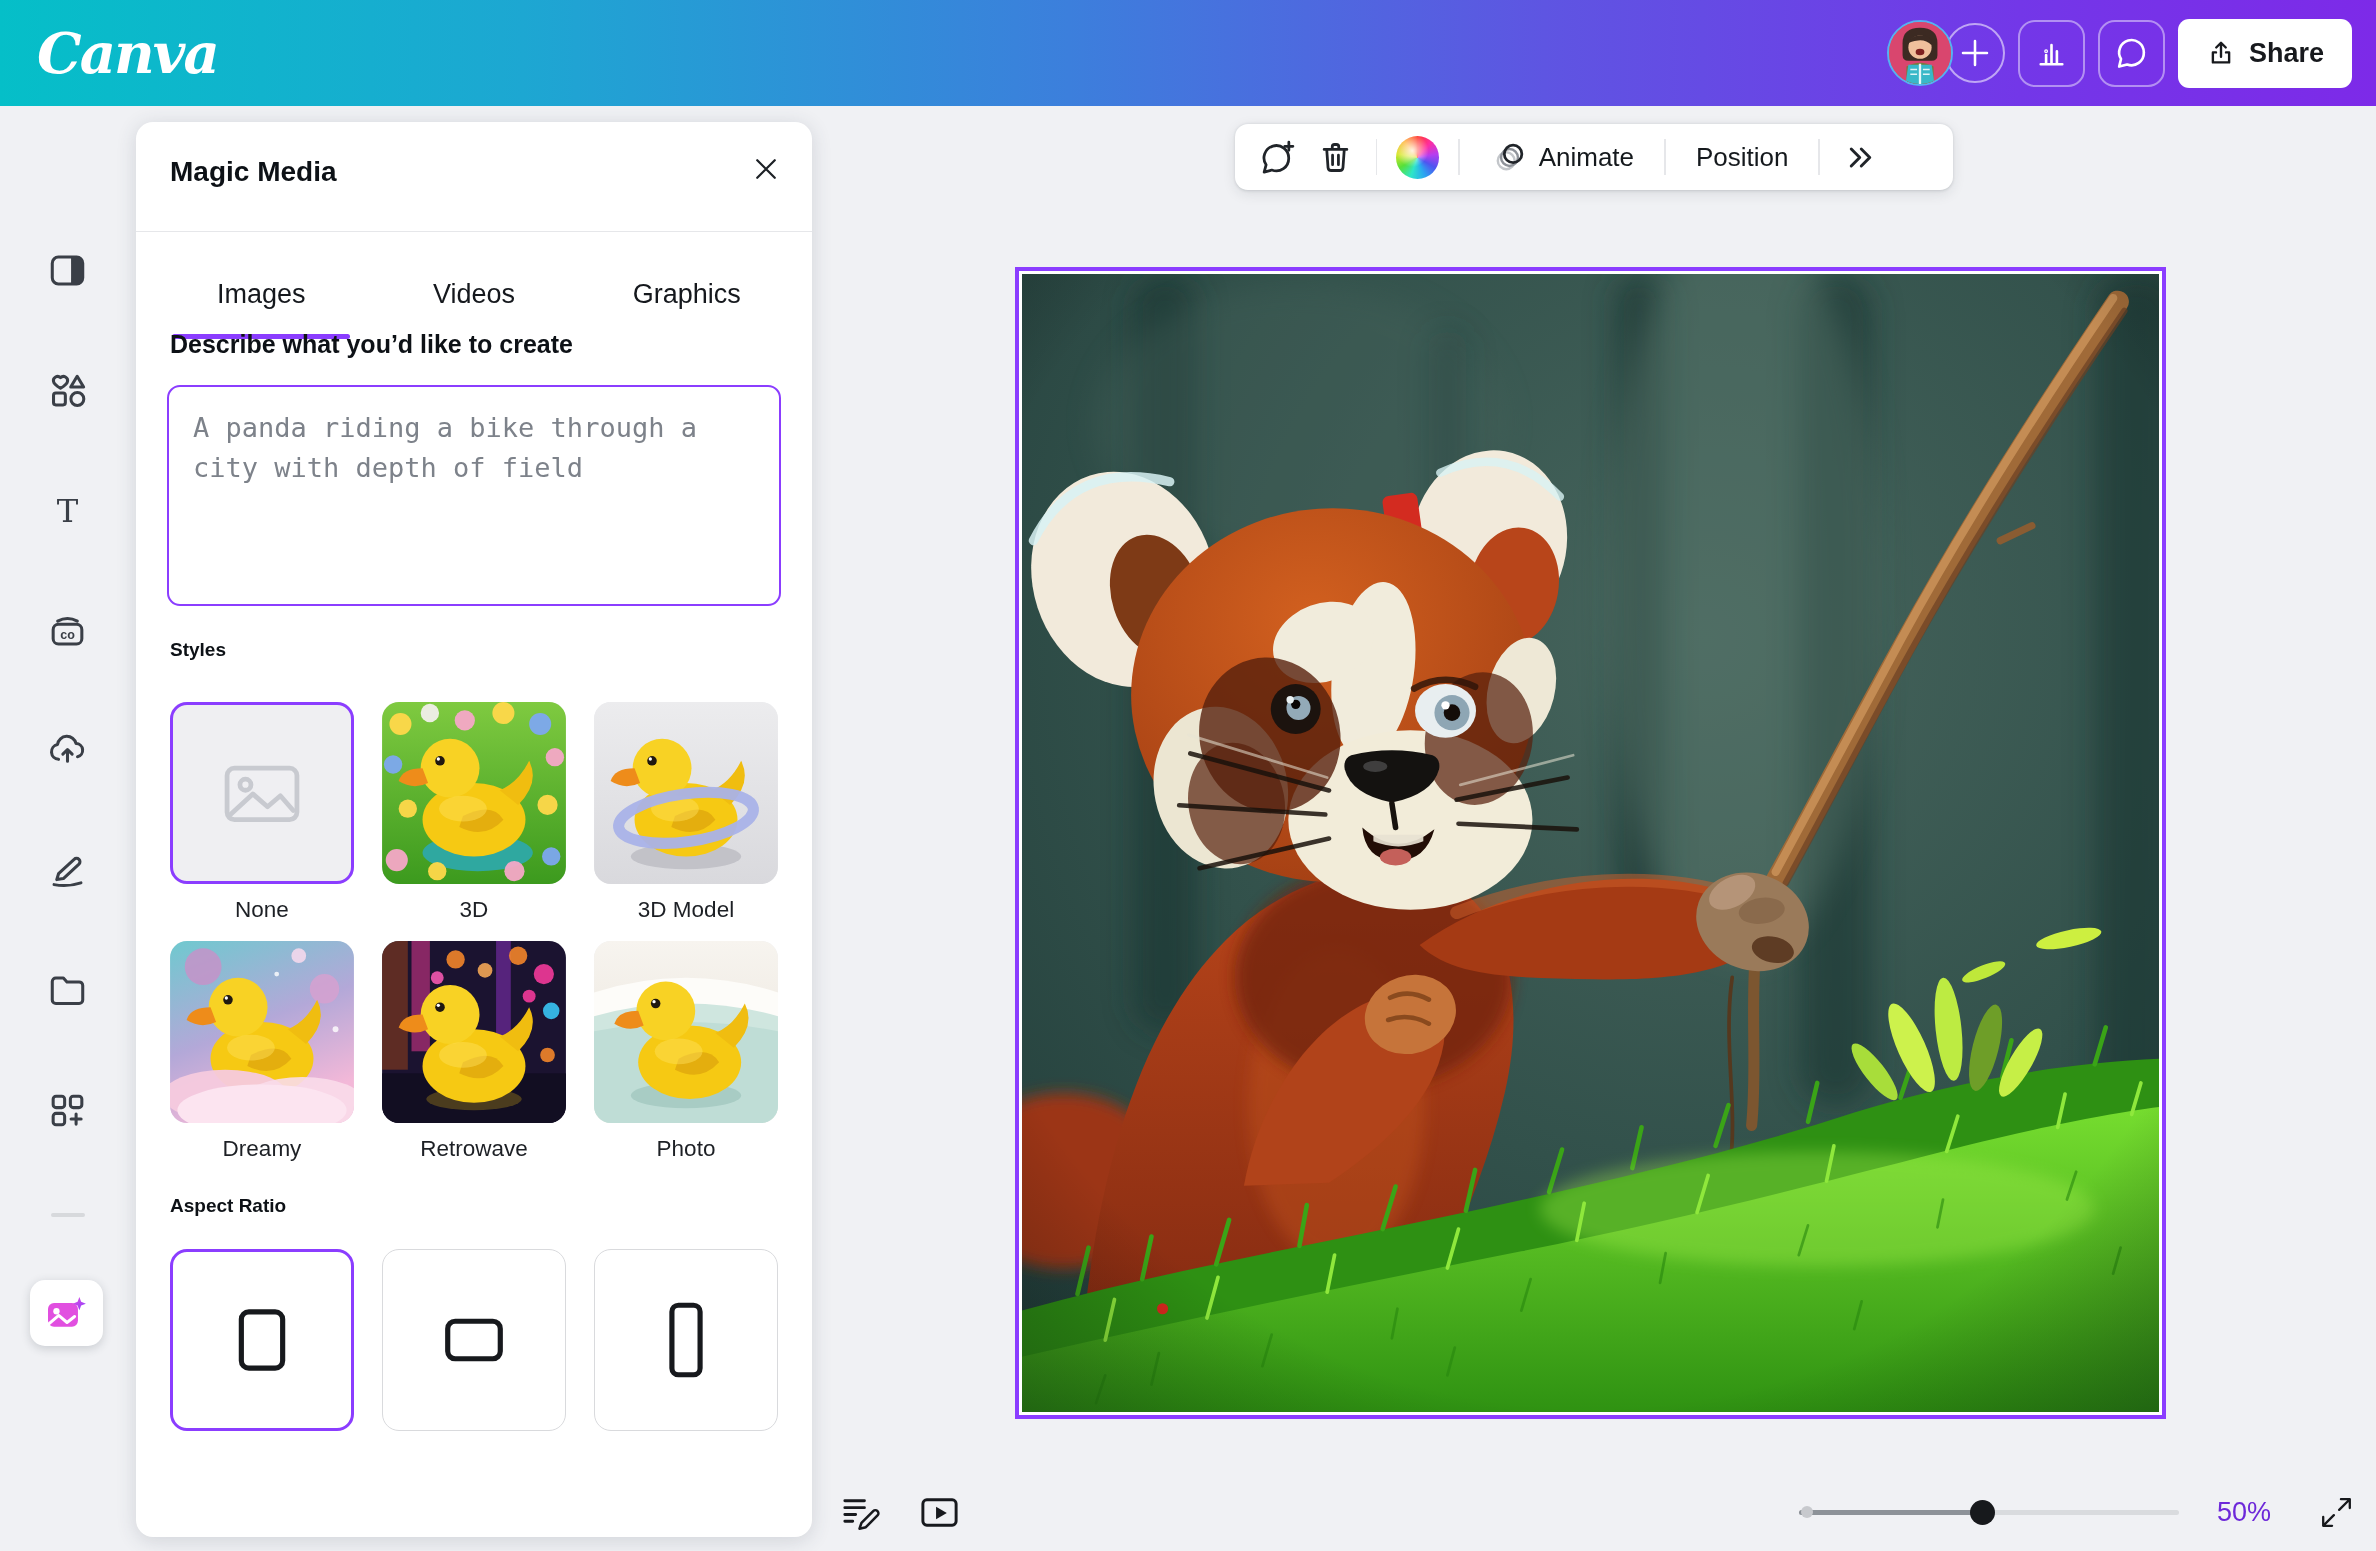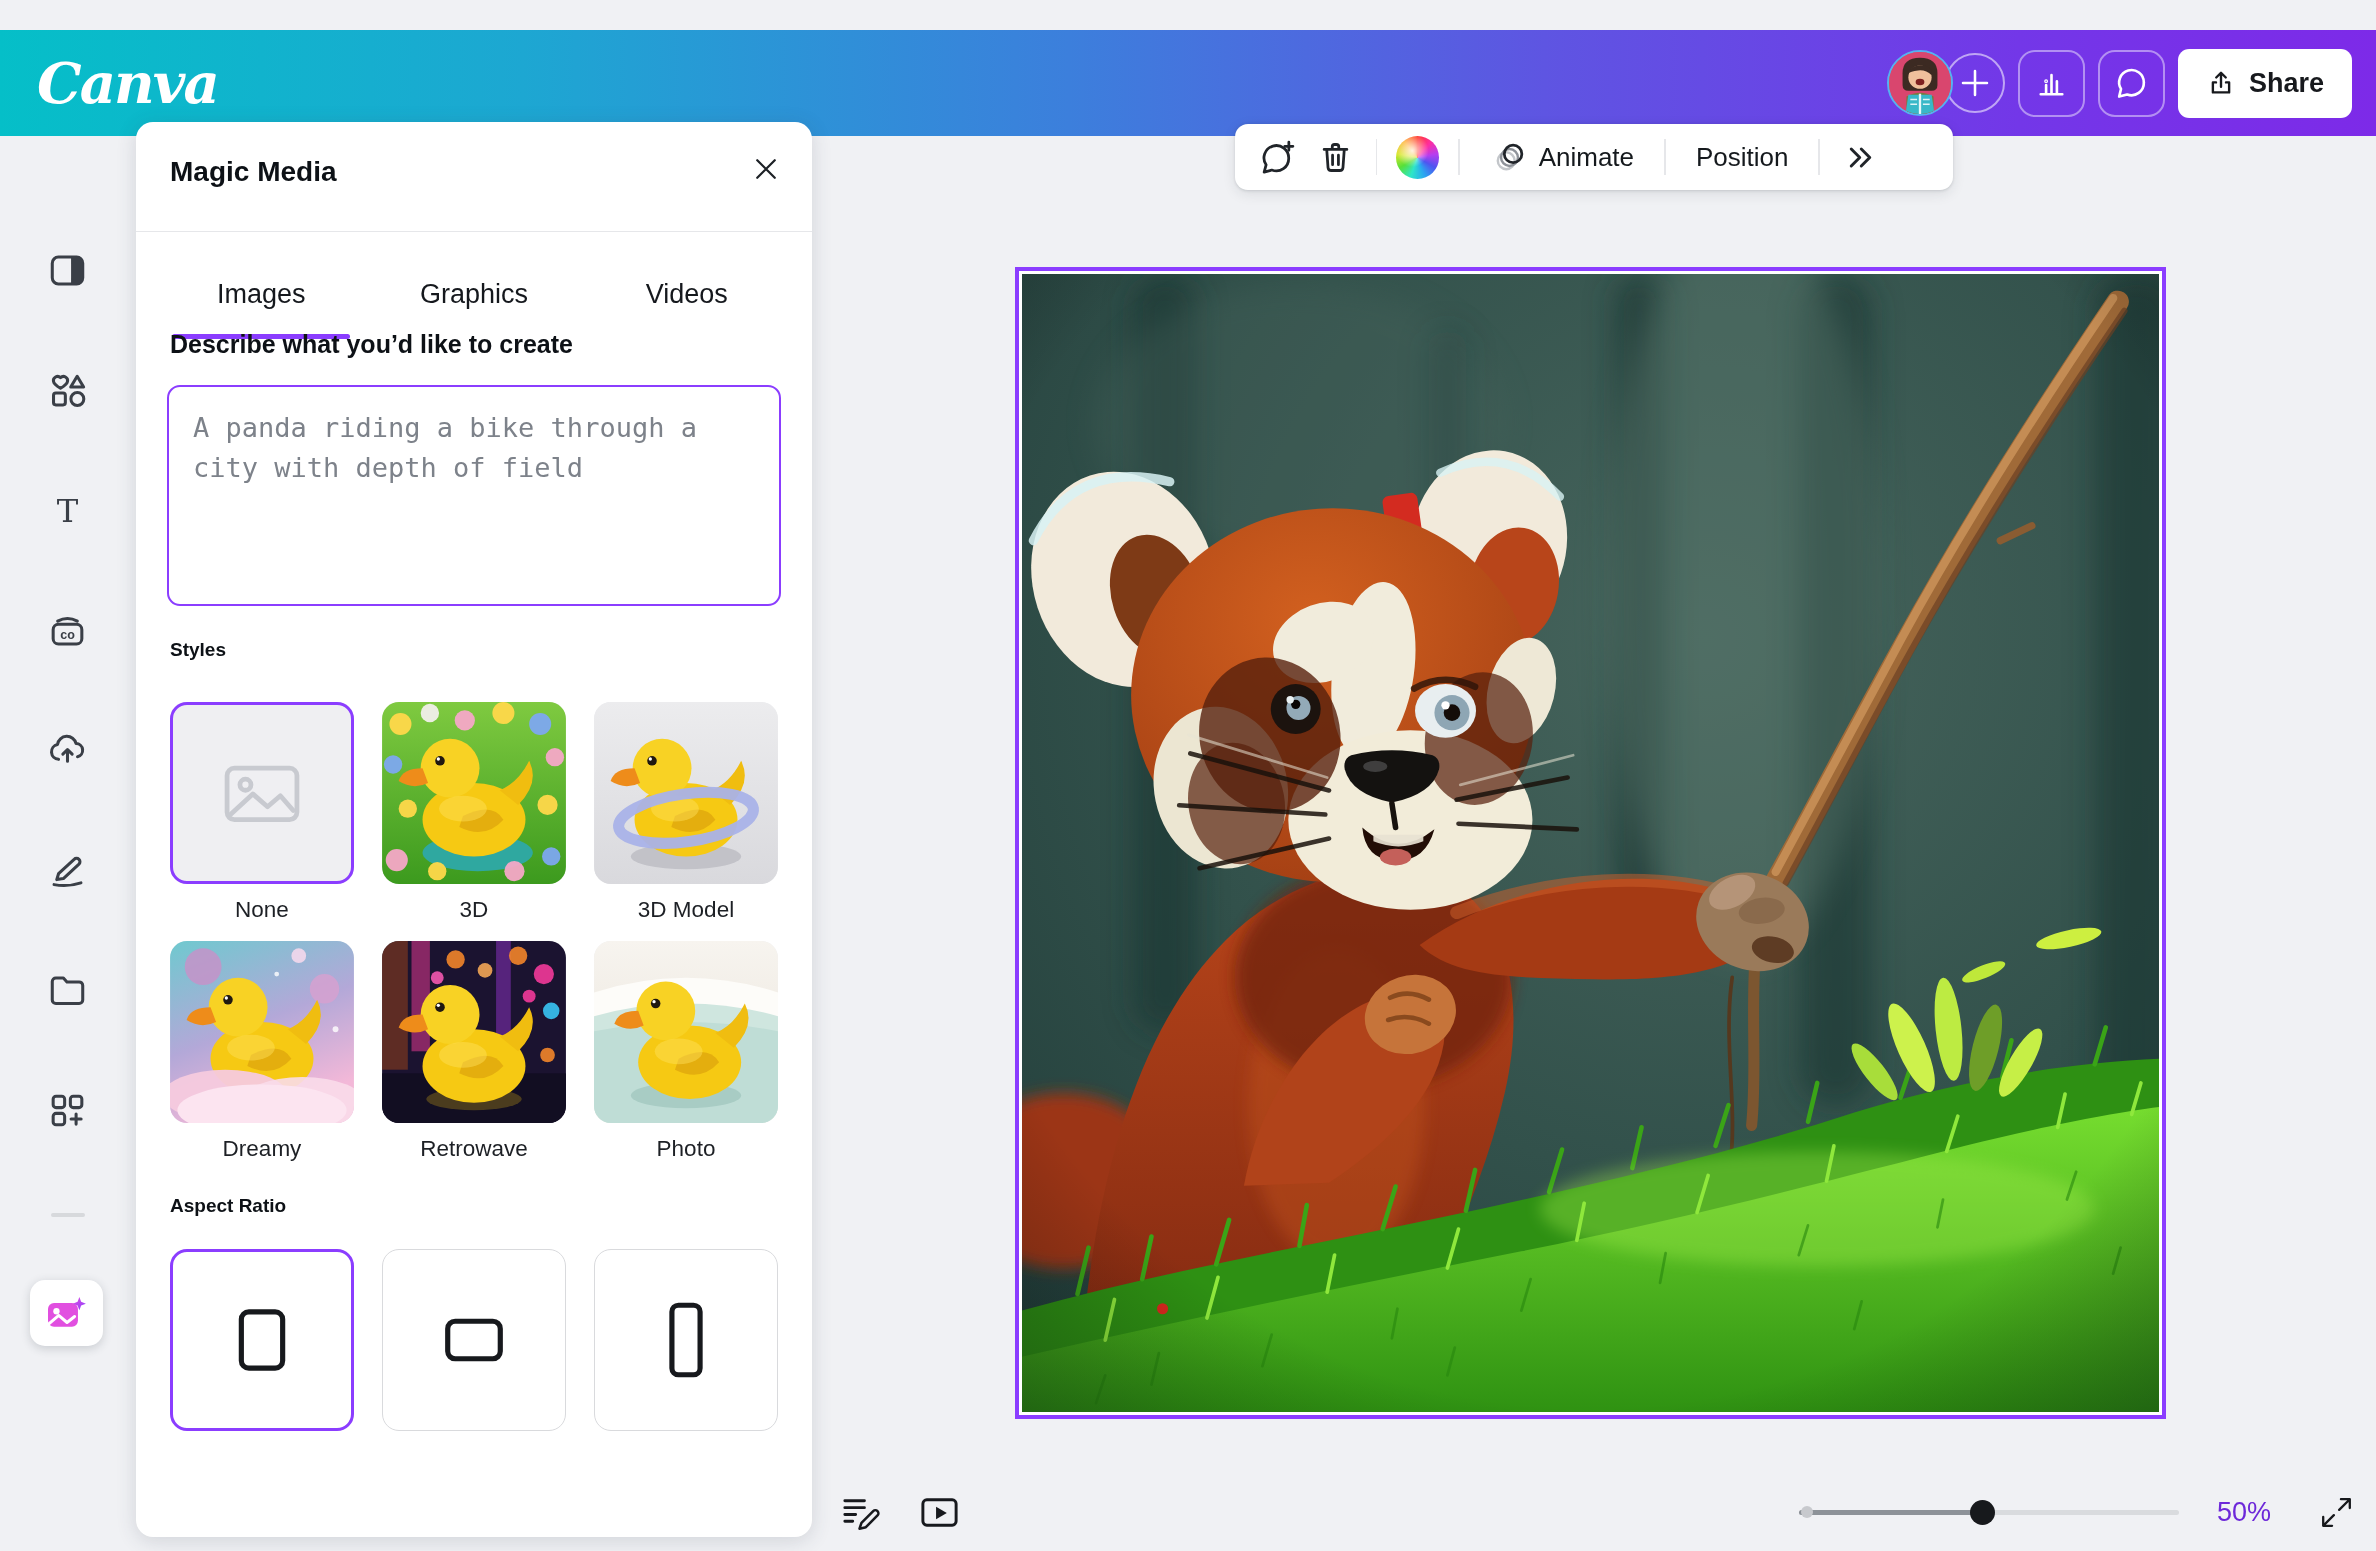--- a/index.html
+++ b/index.html
@@ -3,21 +3,21 @@
 <meta charset="utf-8">
 <style>
   * { margin:0; padding:0; box-sizing:border-box; }
   html,body { width:2376px; height:1552px; overflow:hidden; }
   body { font-family:"Liberation Sans", sans-serif; background:#f0f1f4; position:relative; color:#15181d; }
   button { font-family:inherit; border:none; background:none; cursor:pointer; }
 
   
   .topbar { position:absolute; left:0; top:0; width:2376px; height:106px;
     background:linear-gradient(90deg,#05bfc8 0%,#1da7d2 22%,#3c7fdc 45%,#5e55e2 65%,#7337e8 85%,#7d2ae8 100%);
-    display:flex; align-items:center; justify-content:space-between; padding:0 24px 0 37px;margin-top:30px; }
+    display:flex; align-items:center; justify-content:space-between; padding:0 24px 0 37px; }
   .logo { color:#fff; font-family:"DejaVu Serif", serif; font-style:italic; font-weight:700;
     font-size:56px; letter-spacing:-1.9px; line-height:106px; }
   .topbar-right { display:flex; align-items:center; gap:13px; }
   .avatar-btn { width:66px; height:66px; border-radius:50%; border:2.8px solid #55b2f0; overflow:hidden; padding:0; position:relative; z-index:2; background:#d94f72; }
   .avatar-btn svg { display:block; width:100%; height:100%; }
   .plus-btn { width:60px; height:60px; border-radius:50%; border:2.3px solid rgba(255,255,255,.55);
     display:flex; align-items:center; justify-content:center; margin-left:-20.6px; }
   .sq-btn { width:67px; height:67px; border-radius:17px; border:2.3px solid rgba(255,255,255,.45);
     display:flex; align-items:center; justify-content:center; }
   .share-btn { height:69px; background:#fff; border-radius:11.2px; display:flex; align-items:center;
@@ -208,22 +208,22 @@
   <h2 class="panel-title">Magic Media</h2>
   <button class="panel-close">
     <svg class="icon" width="30" height="30" viewBox="0 0 24 24" fill="none" stroke="#1d2126" stroke-width="1.8" stroke-linecap="round">
         <path d="M5 5 19 19M19 5 5 19"></path>
       </svg>
   </button>
   <div class="panel-divider"></div>
 
   <div class="tabs">
     <div class="tab active">Images</div>
+    <div class="tab">Videos</div>
     <div class="tab">Graphics</div>
-    <div class="tab">Videos</div>
   </div>
 
   <div class="prompt-label">Describe what you’d like to create</div>
   <textarea class="prompt-box" placeholder="A panda riding a bike through a city with depth of field" style=""></textarea>
 
   <div class="section-label" style="top:517px">Styles</div>
 
   <div class="tile" style="left:34px; top:580px">
     <div class="tile-img selected">
       <svg viewBox="0 0 100 99">

